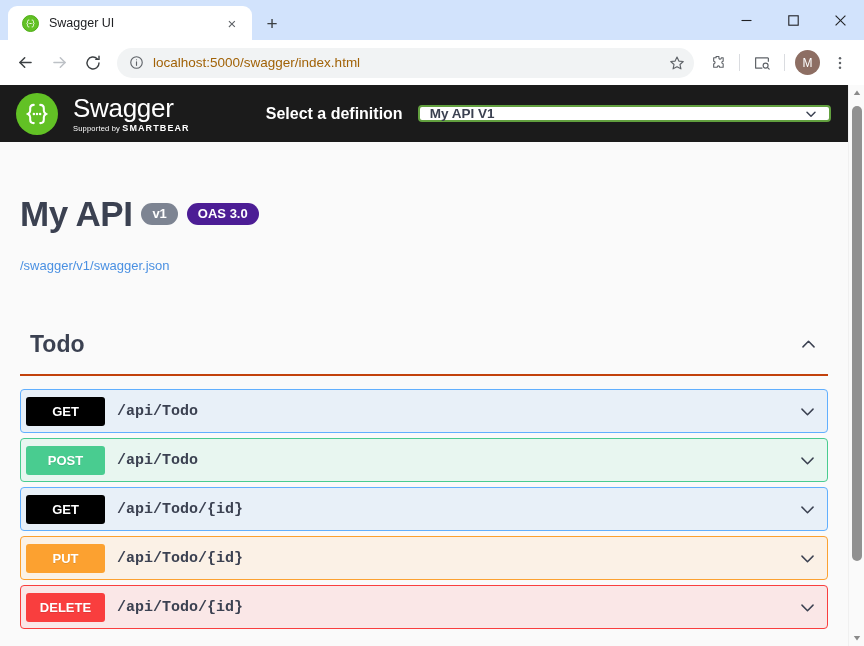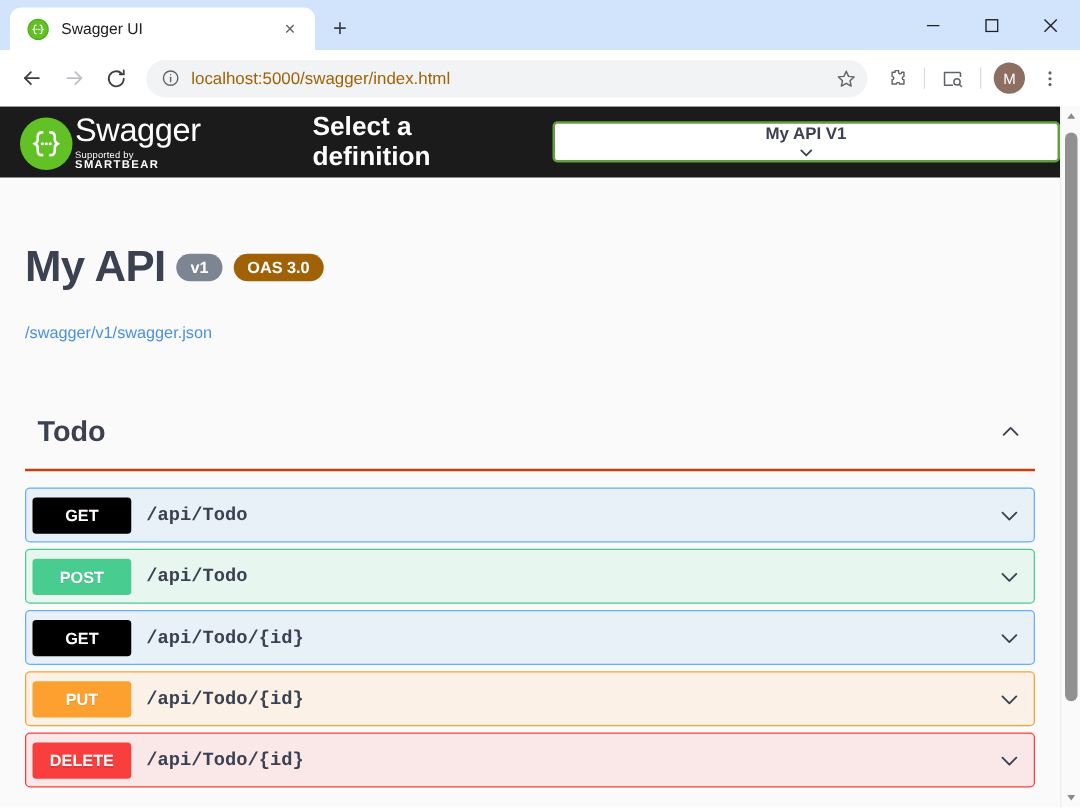--- a/index.html
+++ b/index.html
@@ -94,60 +94,59 @@
     flex: 1; position: relative; background: #fafafa; overflow: hidden;
     display: flex;
   }
   .pagearea { flex: 1; overflow: hidden; background: #fafafa; min-width: 0; }
 
   
   .swagger-topbar {
     height: 57px; background: #1b1b1b; display: flex; align-items: center;
     padding-left: 16px;
   }
-  .logo-wrap { display: flex; align-items: flex-end; gap: 2px; }
+  .logo-wrap { display: flex; align-items: center; gap: 15px; }
   .logo-circle {
     width: 42px; height: 42px; border-radius: 50%; background: #62c125;
     display: flex; align-items: center; justify-content: center; flex: 0 0 42px;
   }
   .logo-text { display: flex; flex-direction: column; line-height: 1; }
   .logo-name {
     font-size: 26px; color: #ffffff; font-weight: 400; letter-spacing: -0.3px;
   }
   .logo-sub {
     font-size: 7.5px; color: #ffffff; margin-top: 3px; letter-spacing: 0.2px;
   }
   .logo-sub b { font-size: 9px; letter-spacing: 1.1px; font-weight: 700; }
 
   .def-label {
-    color: #ffffff; font-weight: 700; font-size: 21px; margin-left: 76px;
+    color: #ffffff; font-weight: 700; font-size: 16px; margin-left: 76px;
   }
   .def-select {
-    margin-left: 15px; width: 413px; height: 33px; background: #ffffff;
+    margin-left: 15px; width: 413px; height: 17px; background: #ffffff;
     border: 2px solid #62a03f; border-radius: 4px;
     display: flex; align-items: center; padding: 0 10px;
     cursor: pointer;
-    flex-direction: column;
   }
   .def-select-val {
     flex: 1; font-size: 13.5px; color: #3b4151; font-weight: 700;
   }
 
   
   .info-block { padding: 52px 20px 0 20px; }
   .api-title-row { display: flex; align-items: center; gap: 9px; }
   .api-title {
     font-size: 35px; color: #3b4151; font-weight: 700; letter-spacing: -0.5px;
   }
   .badge-ver {
     background: #7d8492; color: #ffffff; font-size: 13px; font-weight: 700;
     border-radius: 57px; padding: 3px 11px; line-height: 1.2;
   }
   .badge-oas {
-    background: #a16207; color: #ffffff; font-size: 13px; font-weight: 700;
+    background: #4c1d95; color: #ffffff; font-size: 13px; font-weight: 700;
     border-radius: 57px; padding: 3px 11px; line-height: 1.2;
   }
   .api-link {
     display: inline-block; margin-top: 24px; font-size: 13px;
     color: #4a90e2; text-decoration: none; cursor: pointer;
   }
 
   
   .tag-section { margin-top: 57px; padding: 0 20px; }
   .tag-head {

